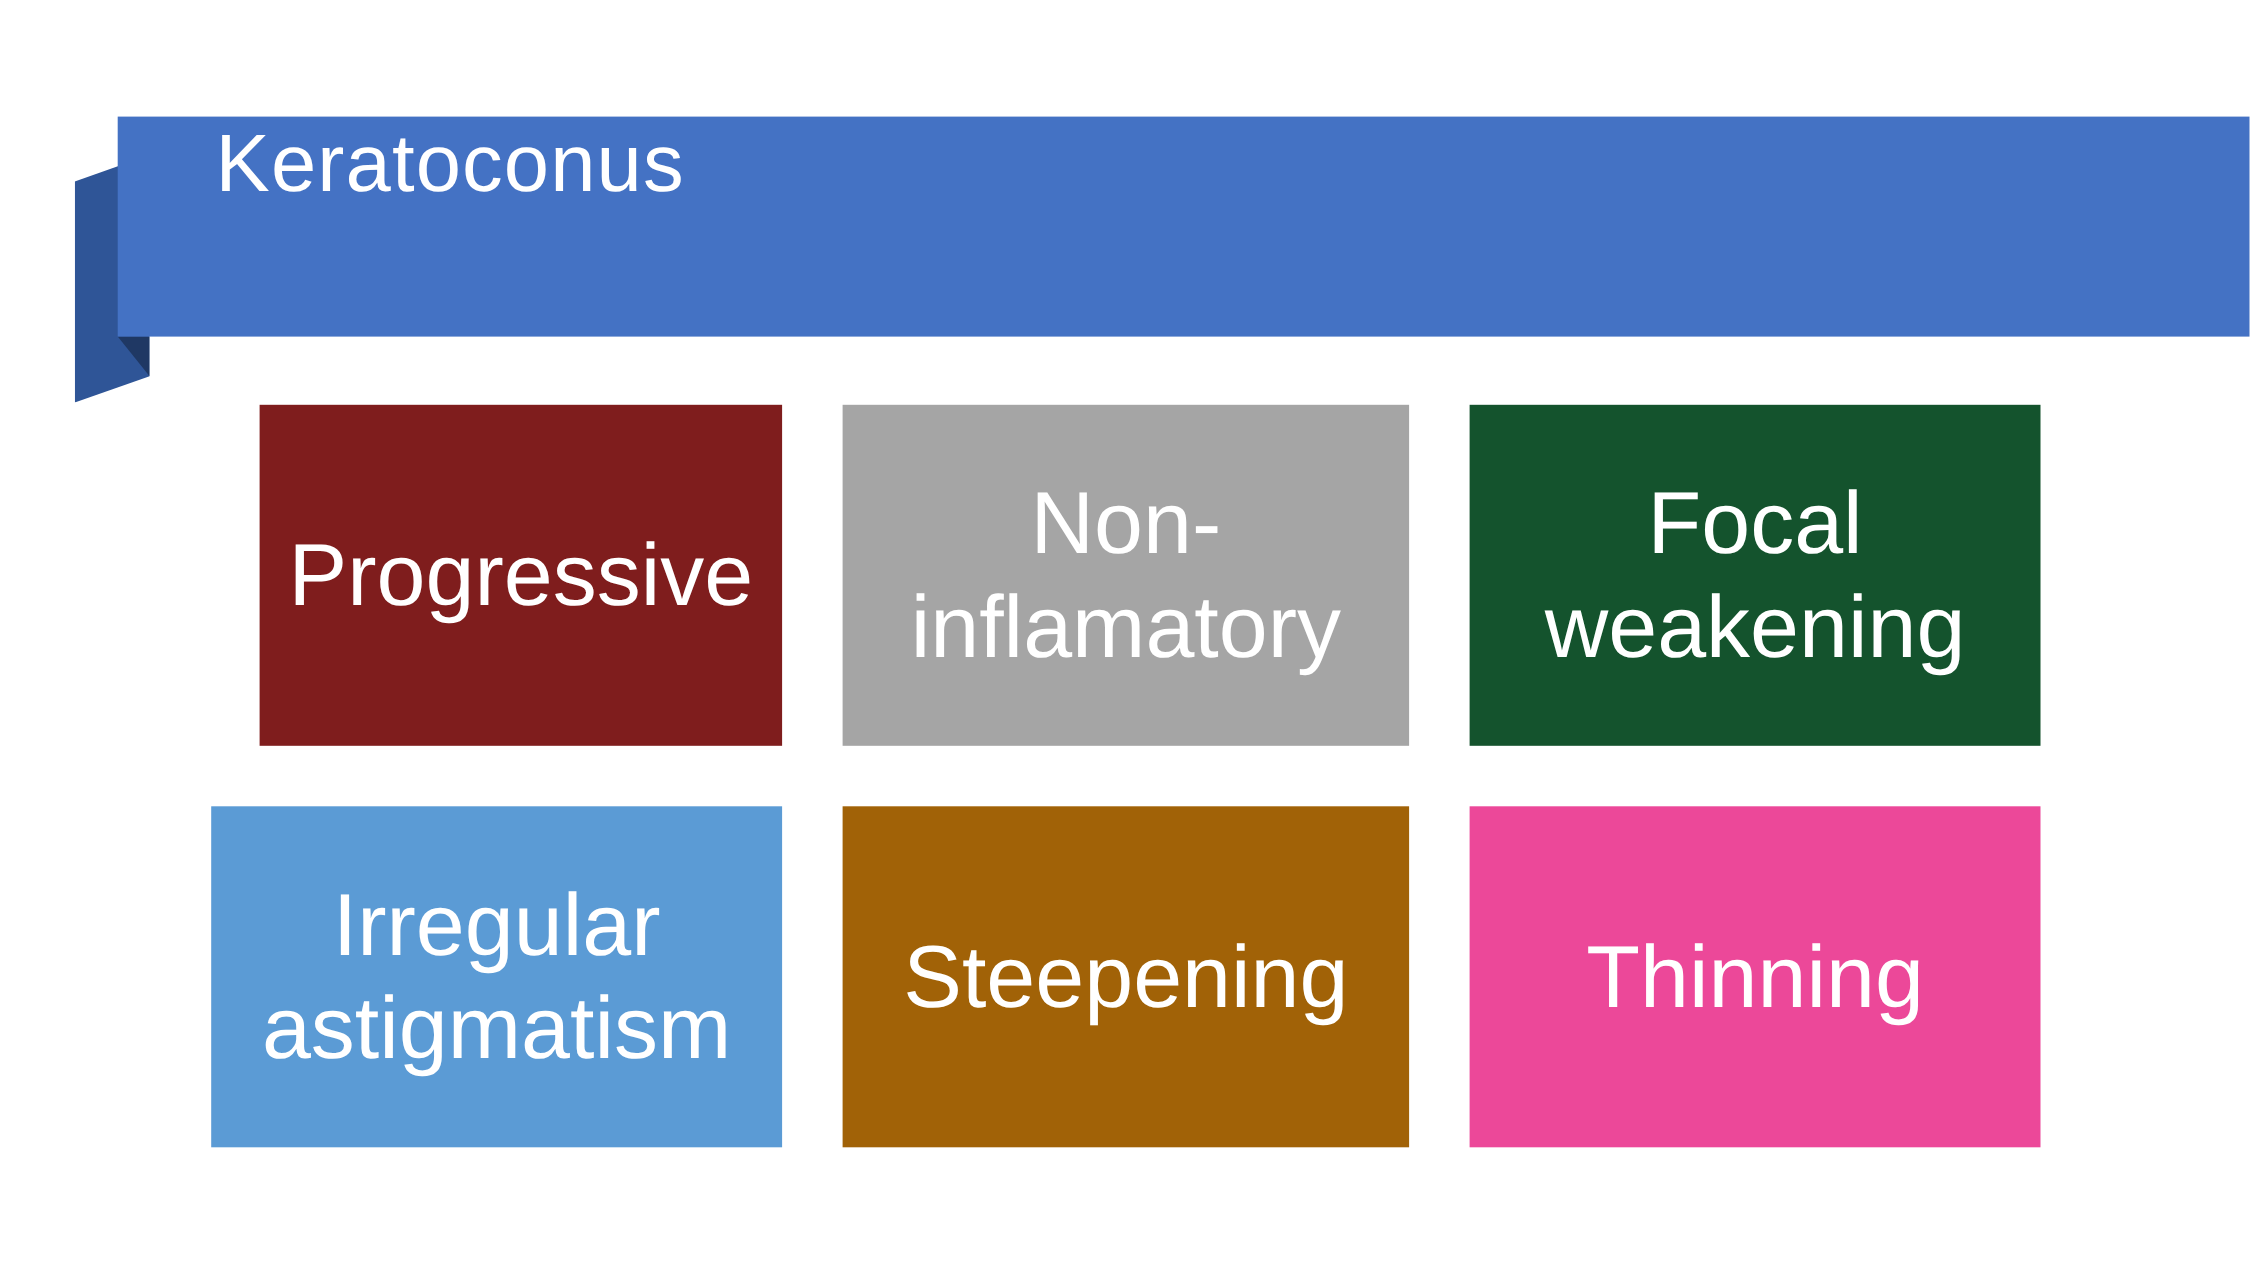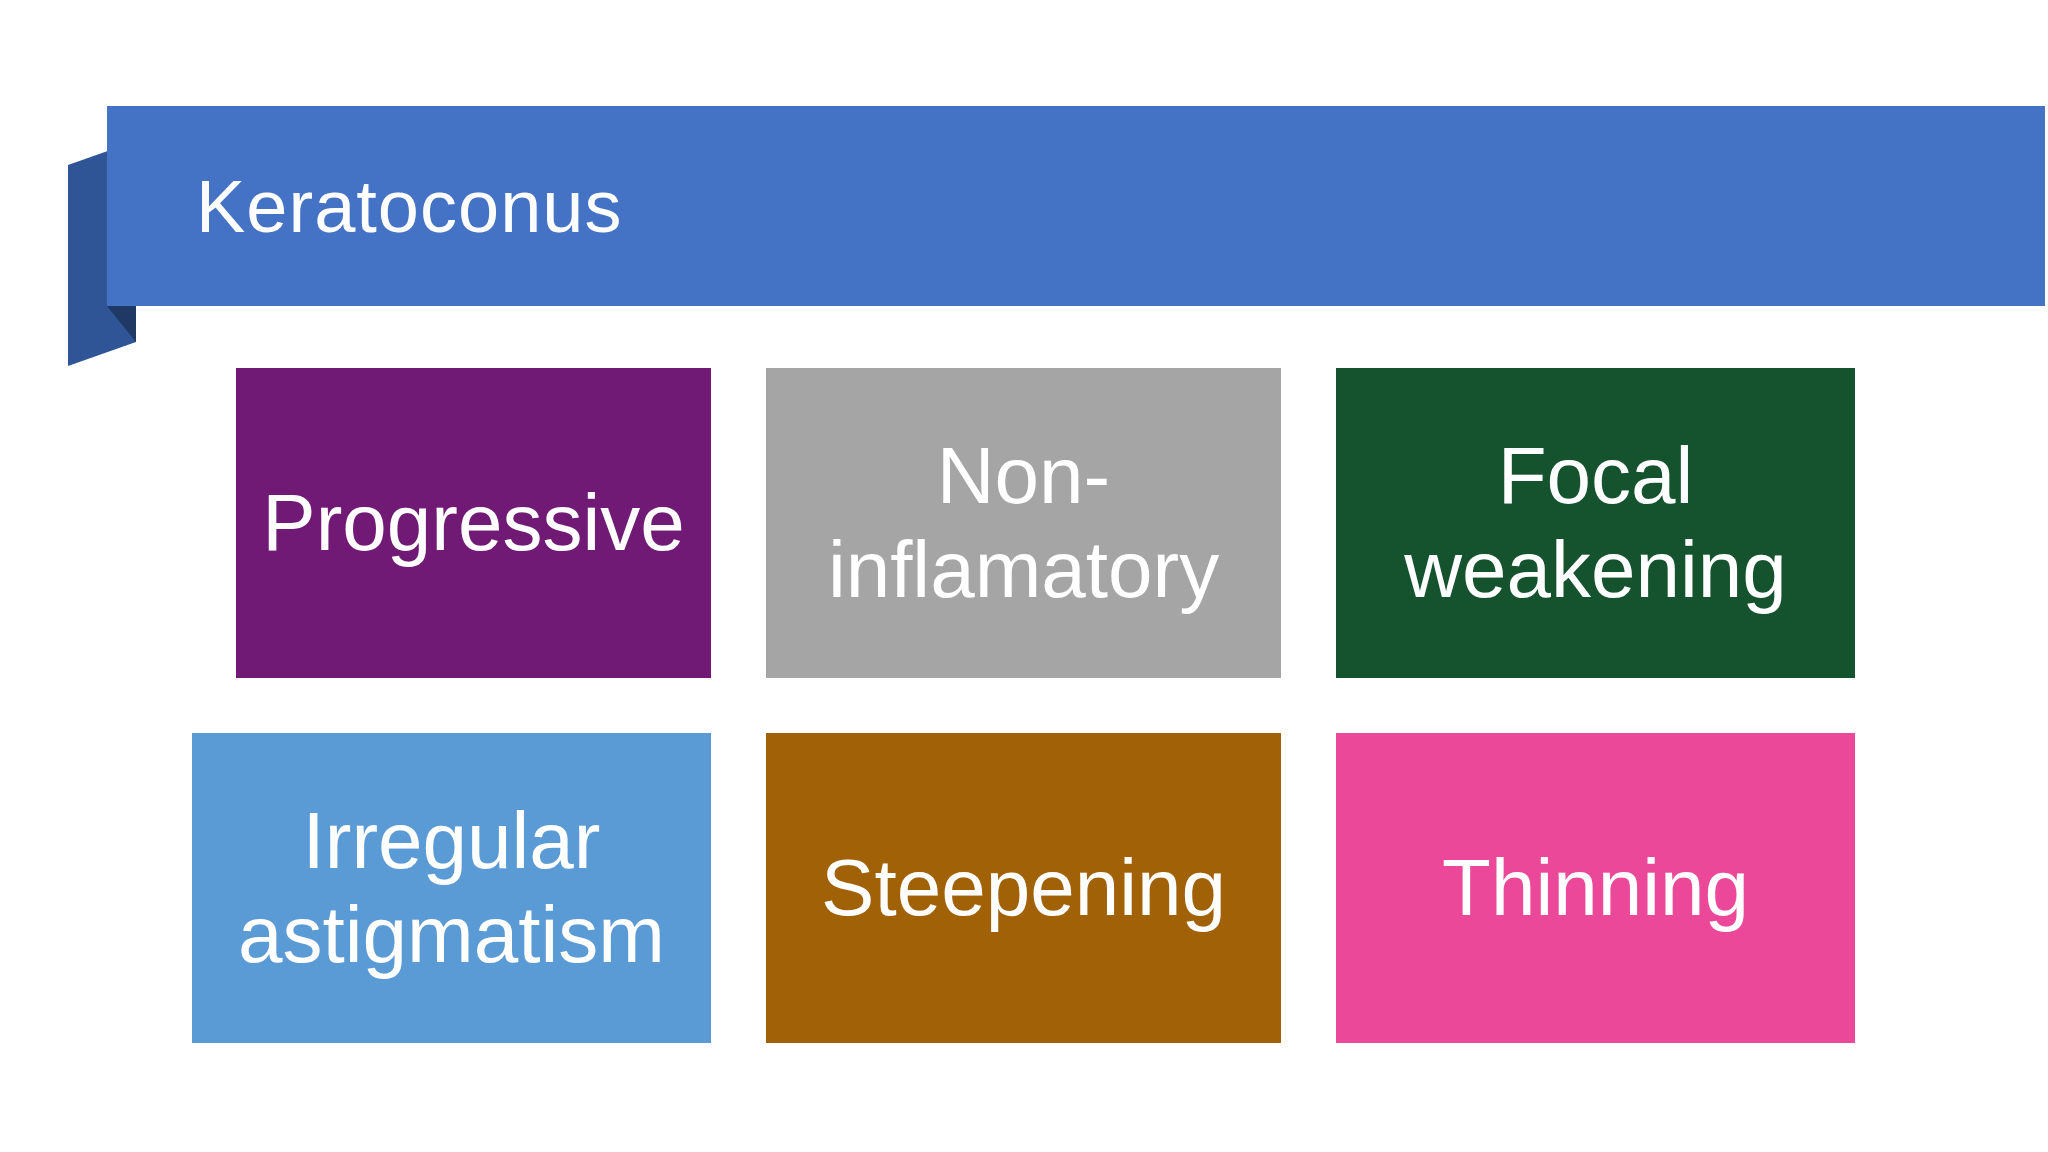--- a/index.html
+++ b/index.html
@@ -26,21 +26,20 @@
   }
   
   .banner {
     position: absolute;
     left: 107px;
     top: 106px;
     width: 1938px;
     height: 200px;
     z-index: 2;
     display: flex;
-    align-items: center;
   }
   .banner h1 {
     margin: 0;
     padding-left: 89px;
     font-size: 74px;
     font-weight: 400;
     letter-spacing: 1px;
     color: #ffffff;
   }
   
@@ -75,21 +74,21 @@
   <svg class="ribbon-fold" viewBox="0 0 68 229" xmlns="http://www.w3.org/2000/svg">
     <polygon points="0,28 68,4 68,205 0,229" fill="#2F5597"></polygon>
     <polygon points="39,169 68,169 68,205" fill="#1F3864"></polygon>
   </svg>
 
   <header class="banner" style="background-color: rgb(68, 114, 196);">
     <h1>Keratoconus</h1>
   </header>
 
   <main class="grid">
-    <div class="box" style="background-color: #701a75; margin-left: 44px;">
+    <div class="box" style="background-color: #7f1d1d; margin-left: 44px;">
       <span>Progressive</span>
     </div>
     <div class="box" style="background-color: rgb(165, 165, 165);">
       <span>Non-inflamatory</span>
     </div>
     <div class="box" style="background-color: #14532d;">
       <span>Focal weakening</span>
     </div>
     <div class="box" style="background-color: rgb(91, 155, 213);">
       <span>Irregular astigmatism</span>

